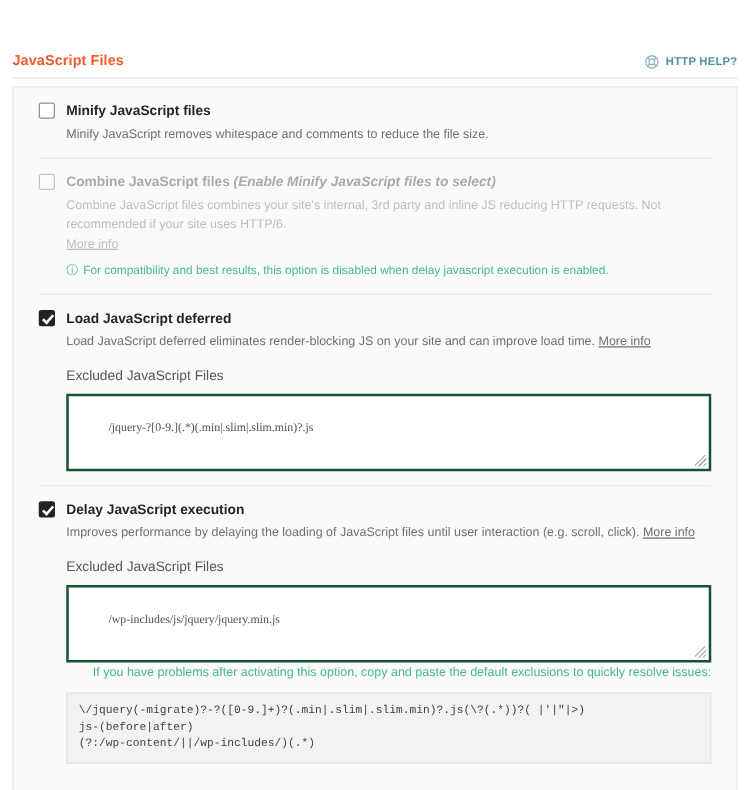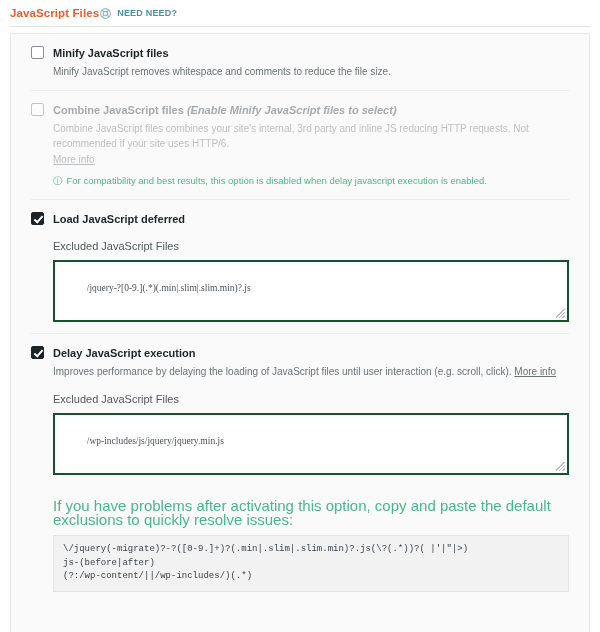--- a/index.html
+++ b/index.html
@@ -9,23 +9,24 @@
     font-family:"Liberation Sans",sans-serif;
     font-size:11px;
     color:#3c434a;
     overflow:hidden;
   }
   .panel{width:600px;height:632px;position:relative;background:#fff;}
 
   
   .hdr{
     height:22px;
-    display:flex;align-items:center;
+    display:flex;align-items:center;justify-content:space-between;
     padding:4px 10px 0 10px;
     box-sizing:border-box;
+    margin-top:36px;
   }
   .hdr-title{
     color:#f15a2b;
     font-weight:bold;
     font-size:11.5px;
     letter-spacing:.1px;
   }
   .help{
     display:flex;align-items:center;gap:5px;
     color:#4a90a4;
@@ -107,21 +108,21 @@
   .ta.tall{height:62px;}
   .grip{
     position:absolute;right:2px;bottom:2px;width:9px;height:9px;
     background:
       linear-gradient(135deg,transparent 0 42%,#b9bcbf 42% 52%,transparent 52% 100%),
       linear-gradient(135deg,transparent 0 62%,#b9bcbf 62% 72%,transparent 72% 100%),
       linear-gradient(135deg,transparent 0 82%,#b9bcbf 82% 92%,transparent 92% 100%);
   }
 
   
-  .green-note{color:#46b98a;font-size:15px;line-height:14px;margin-top:24px;}
+  .green-note{color:#46b98a;font-size:10px;line-height:14px;margin-top:2px;text-align:right;}
   .code{
     margin-top:8px;
     background:#f2f2f2;
     border:1px solid #e4e4e4;
     padding:7px 9px;
     font-family:"Liberation Mono",monospace;
     font-size:9px;
     line-height:13.5px;
     color:#3c434a;
     white-space:pre;
@@ -139,21 +140,21 @@
       <span>
         <svg class="buoy" viewBox="0 0 24 24" fill="none" stroke="#8fb8c4" stroke-width="2">
           <circle cx="12" cy="12" r="9"></circle>
           <circle cx="12" cy="12" r="4"></circle>
           <line x1="5.5" y1="5.5" x2="9.2" y2="9.2"></line>
           <line x1="14.8" y1="14.8" x2="18.5" y2="18.5"></line>
           <line x1="18.5" y1="5.5" x2="14.8" y2="9.2"></line>
           <line x1="9.2" y1="14.8" x2="5.5" y2="18.5"></line>
         </svg>
       </span>
-      <span>NEED NEED?</span>
+      <span>HTTP HELP?</span>
     </div>
   </div>
   <div class="hdr-rule"></div>
 
   <div class="card">
 
     <div class="row">
       <div class="opt">
         <div class="cb"></div>
         <div class="opt-body">
@@ -181,20 +182,24 @@
           </div>
         </div>
       </div>
     </div>
 
     <div class="row">
       <div class="opt">
         <div class="cb on"></div>
         <div class="opt-body">
           <div class="opt-title">Load JavaScript deferred</div>
+          <div class="opt-desc">
+            <span>Load JavaScript deferred eliminates render-blocking JS on your site and can improve load time.</span>
+            <a class="moreinfo" href="#">More info</a>
+          </div>
         </div>
       </div>
 
       <div class="field">
         <div class="field-label">Excluded JavaScript Files</div>
         <div class="ta">
           <span>/jquery-?[0-9.](.*)(.min|.slim|.slim.min)?.js</span>
           <span class="grip"></span>
         </div>
       </div>

